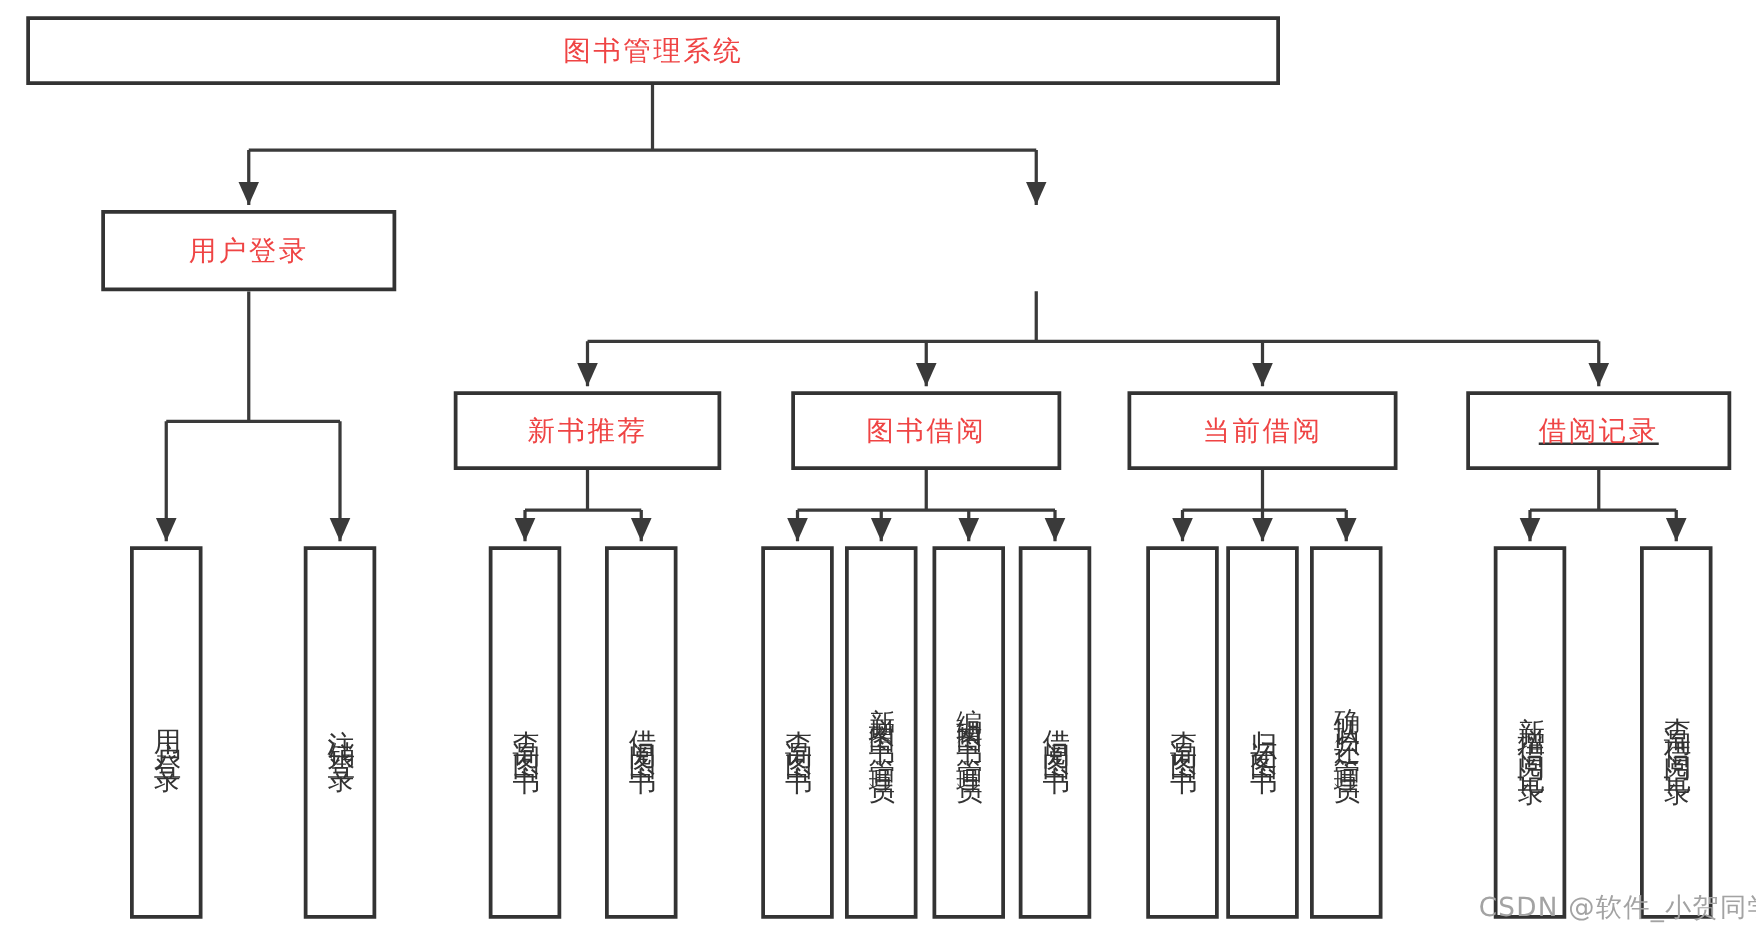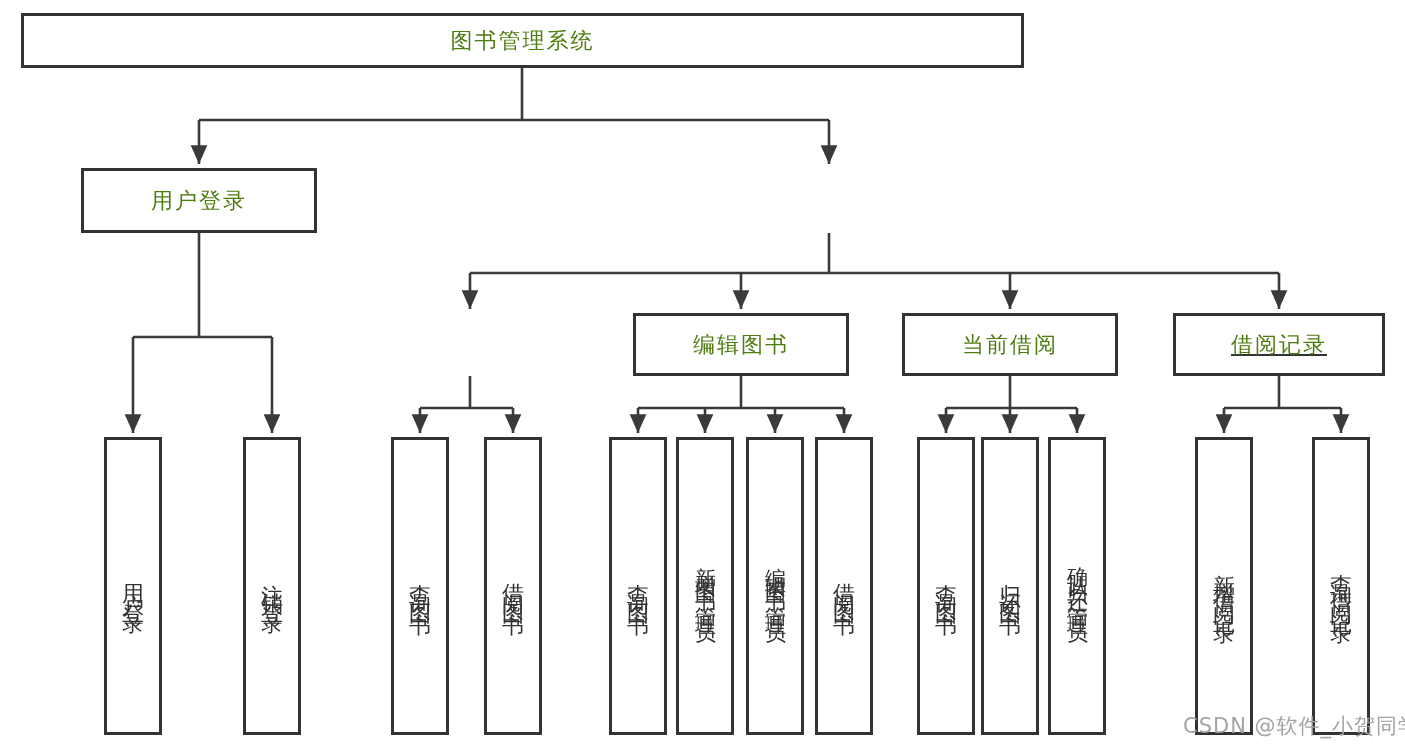--- a/index.html
+++ b/index.html
@@ -33,21 +33,21 @@
     display: flex;
     align-items: center;
     justify-content: center;
     color: #333333;
     z-index: 2;
   }
   .h-label {
     font-size: 22px;
     letter-spacing: 2px;
     white-space: nowrap;
-    color: #4d7c0f;
+    color: #ef4444;
   }
   .root  { left: 21px;  top: 13px;  width: 1003px; height: 55px; }
   .lvl2a { left: 81px;  top: 168px; width: 236px;  height: 65px; }
   .lvl2b { left: 711px; top: 168px; width: 236px;  height: 65px; }
   .lvl3a { left: 363px; top: 313px; width: 214px;  height: 63px; }
   .lvl3b { left: 633px; top: 313px; width: 216px;  height: 63px; }
   .lvl3c { left: 902px; top: 313px; width: 216px;  height: 63px; }
   .lvl3d { left: 1173px;top: 313px; width: 212px;  height: 63px; text-decoration: underline; }
   .leaf {
     top: 437px;
@@ -139,22 +139,25 @@
   </svg>
 
   <div class="box root">
     <span class="h-label">图书管理系统</span>
   </div>
 
   <div class="box lvl2a">
     <span class="h-label">用户登录</span>
   </div>
 
+  <div class="box lvl3a">
+    <span class="h-label">新书推荐</span>
+  </div>
   <div class="box lvl3b">
-    <span class="h-label">编辑图书</span>
+    <span class="h-label">图书借阅</span>
   </div>
   <div class="box lvl3c">
     <span class="h-label">当前借阅</span>
   </div>
   <div class="box lvl3d">
     <span class="h-label">借阅记录</span>
   </div>
 
   <div class="box leaf l1">
     <span class="leaf-label">用户登录</span>

